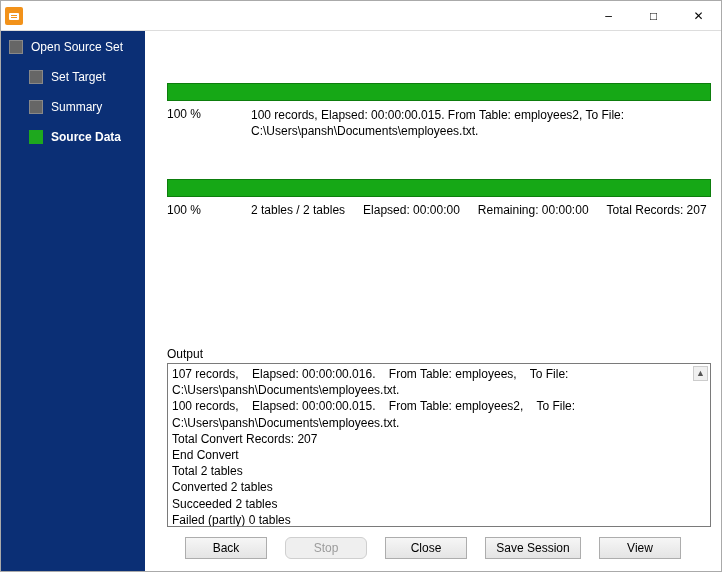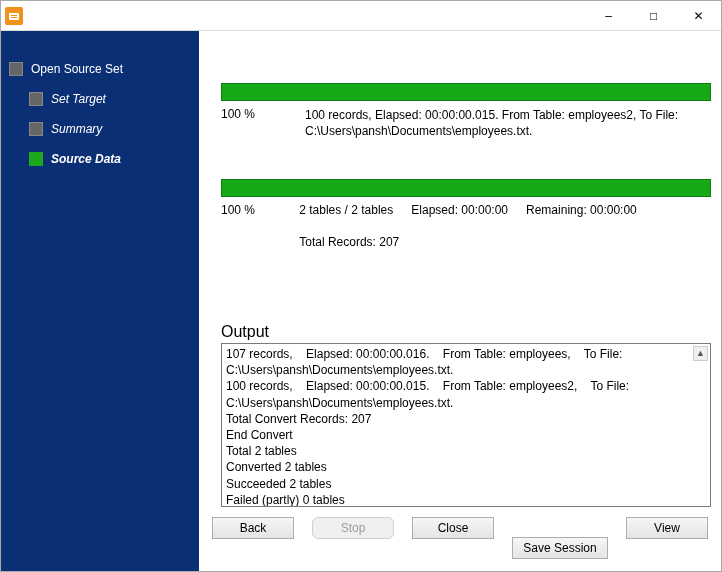--- a/index.html
+++ b/index.html
@@ -45,35 +45,35 @@
     justify-content: center;
     font-family: "Segoe UI Symbol", sans-serif;
     font-size: 12px;
     color: #000;
   }
   .body {
     display: flex;
     height: calc(100% - 30px);
   }
   .sidebar {
-    width: 198px;
+    width: 144px;
     background: #0b2f75;
     color: #fff;
-    padding-top: 26px;
+    padding-top: 4px;
   }
   .tree-item {
     display: flex;
     align-items: center;
     height: 24px;
     position: relative;
     font-size: 12px;
     cursor: default;
   }
   .tree-root { padding-left: 8px; margin-bottom: 6px; }
-  .tree-child { padding-left: 28px; margin-bottom: 6px; font-style: italic; }
+  .tree-child { padding-left: 28px; margin-bottom: 6px; }
   .tree-box {
     width: 14px;
     height: 14px;
     border: 1px solid #888;
     background: #666;
     margin-right: 8px;
     flex-shrink: 0;
   }
   .tree-box.active {
     background: #1ea81e;
@@ -108,21 +108,21 @@
     margin-top: 6px;
     gap: 24px;
     font-size: 12px;
     color: #000;
   }
   .progress-pct { width: 60px; }
   .progress-text { flex: 1; line-height: 1.35; }
   .progress-fields { display: flex; gap: 18px; flex-wrap: wrap; }
   .output-label {
     margin-top: auto;
-    font-size: 16px;
+    font-size: 12px;
     padding-bottom: 2px;
   }
   .output-box {
     border: 1px solid #7a7a7a;
     height: 164px;
     padding: 2px 4px;
     font-size: 12px;
     line-height: 1.35;
     color: #000;
     position: relative;
@@ -154,21 +154,21 @@
     width: 82px;
     height: 22px;
     background: linear-gradient(#f6f6f6,#e4e4e4);
     border: 1px solid #adadad;
     font-size: 12px;
     display: flex;
     align-items: center;
     justify-content: center;
     cursor: pointer;
   }
-  .btn.wide { width: 96px; margin-top: 20px; }
+  .btn.wide { width: 96px; }
   .btn.disabled {
     color: #9c9c9c;
     background: #efefef;
     border-color: #cfcfcf;
     cursor: default;
     border-radius: 6px;
   }
 </style>
 </head>
 <body>

